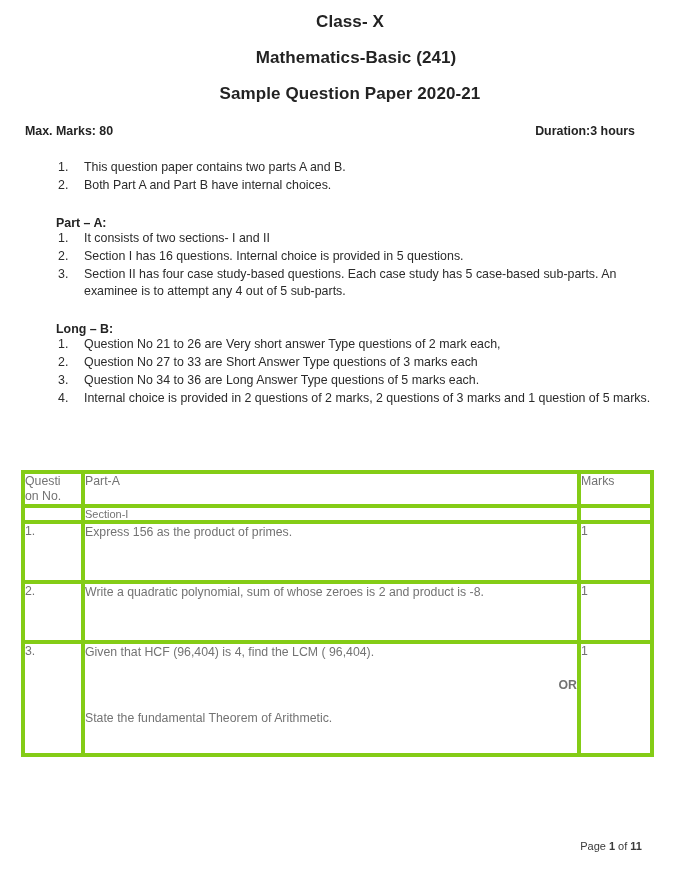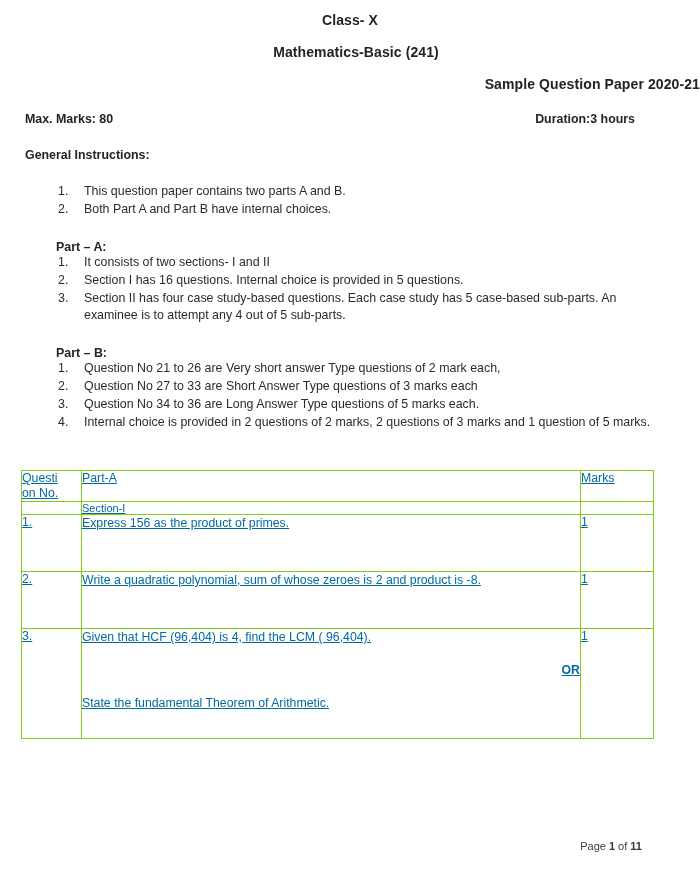--- a/index.html
+++ b/index.html
@@ -21,28 +21,28 @@
     padding: 0;
   }
 
   
   .title-block {
     padding-top: 6px;
     text-align: center;
   }
   .title-line {
     font-weight: bold;
-    font-size: 14px;
+    font-size: 17px;
     color: #232323;
     letter-spacing: 0.1px;
     margin: 0;
   }
   .title-line.l1 { padding-top: 6px; }
   .title-line.l2 { padding-top: 16px; padding-left: 12px; }
-  .title-line.l3 { padding-top: 16px; text-align: right; }
+  .title-line.l3 { padding-top: 16px; }
 
   
   .meta-row {
     display: flex;
     justify-content: space-between;
     padding: 20px 65px 0 25px;
     font-weight: bold;
     font-size: 12.4px;
     color: #232323;
     gap: 32px;
@@ -88,27 +88,26 @@
   .qtable {
     position: absolute;
     left: 21px;
     top: 470px;
     width: 633px;
     border-collapse: collapse;
     table-layout: fixed;
     font-size: 12.3px;
   }
   .qtable td, .qtable th {
-    border: 1px solid #84cc16;
+    border: 4px solid #84cc16;
     vertical-align: top;
     padding: 0;
-    color: #0369a1;
+    color: #737373;
     font-weight: normal;
     text-align: left;
-    text-decoration: underline;
   }
   .col-no { width: 60px; }
   .col-marks { width: 73px; }
 
   .hdr-no {
     font-weight: bold;
     padding: 4px 0 4px 6px;
     line-height: 15px;
     font-size: 12.3px;
   }
@@ -176,21 +175,20 @@
     <div class="title-line l1">Class- X</div>
     <div class="title-line l2">Mathematics-Basic (241)</div>
     <div class="title-line l3">Sample Question Paper 2020-21</div>
   </div>
 
   <div class="meta-row">
     <span>Max. Marks: 80</span>
     <span>Duration:3 hours</span>
   </div>
 
-  <div class="gi-heading">General Instructions:</div>
 
   <div class="gap-lg"></div>
 
   <ol class="inst">
     <li>
       <span class="num">1.</span>
       <span>This question paper contains two parts A and B.</span>
     </li>
     <li>
       <span class="num">2.</span>
@@ -211,21 +209,21 @@
       <span>Section I has 16 questions. Internal choice is provided in 5 questions.</span>
     </li>
     <li>
       <span class="num">3.</span>
       <span>Section II has four case study-based questions. Each case study has 5 case-based sub-parts. An examinee is to attempt any 4 out of 5 sub-parts.</span>
     </li>
   </ol>
 
   <div class="gap-lg"></div>
 
-  <div class="part-heading">Part – B:</div>
+  <div class="part-heading">Long – B:</div>
   <ol class="inst">
     <li>
       <span class="num">1.</span>
       <span>Question No 21 to 26 are Very short answer Type questions of 2 mark each,</span>
     </li>
     <li>
       <span class="num">2.</span>
       <span>Question No 27 to 33 are Short Answer Type questions of 3 marks each</span>
     </li>
     <li>

